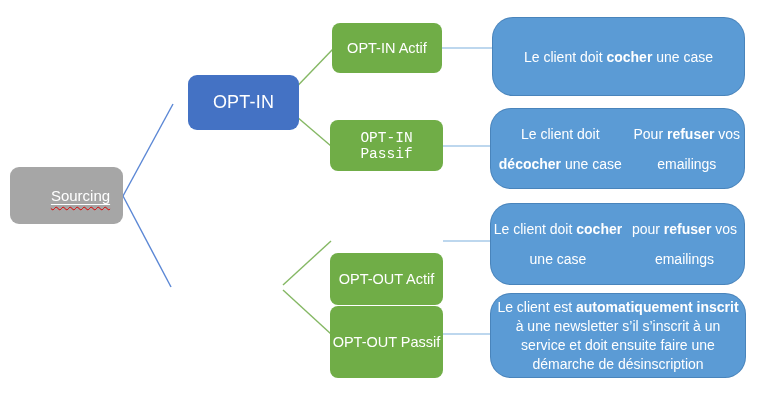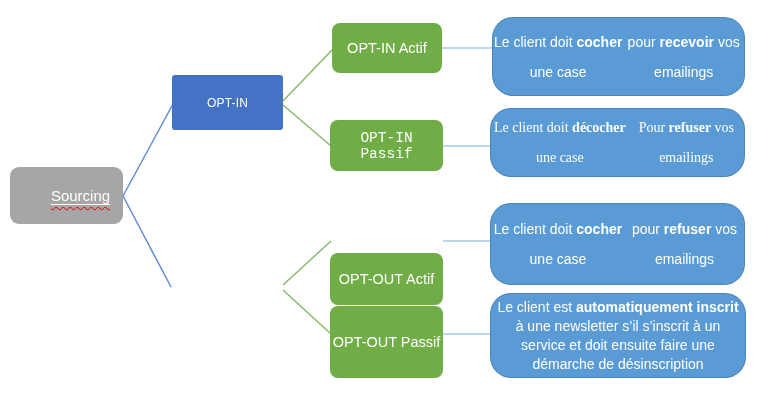--- a/index.html
+++ b/index.html
@@ -41,40 +41,40 @@
     text-decoration: underline wavy var(--squiggle-color, #E00000) 1px;
     text-underline-offset: 5px;
   }
   .root-label > span {
     text-decoration: underline solid currentColor 1px;
     text-underline-offset: 3px;
     margin-left: 28px;
   }
   .branch-box {
     background: var(--branch-fill, #4472C4);
-    border-radius: 3px; font-size: 12px; letter-spacing: .2px;
+    border-radius: 9px; font-size: 18px; letter-spacing: .2px; margin-left: 16px;
   }
   .branch-optin  { left: 172px; top: 75px;  width: 111px; height: 55px; }
   .branch-optout { left: 170px; top: 260px; width: 113px; height: 55px; }
   .leaf-box {
     background: var(--leaf-fill, #70AD47);
     border-radius: 8px; font-size: 14.5px;
   }
   .leaf-1 { left: 332px; top: 23px;  width: 110px; height: 50px; }
   .leaf-2 { left: 330px; top: 120px; width: 113px; height: 51px; font-family: Liberation Mono, monospace; }
   .leaf-3 { left: 330px; top: 215px; width: 113px; height: 52px; margin-top: 38px; }
   .leaf-4 { left: 330px; top: 306px; width: 113px; height: 72px; }
   .desc-box {
     background: var(--desc-fill, #5B9BD5);
     border: 1px solid rgba(40,90,140,.35);
     border-radius: 21px; font-size: 14px;
     flex-direction: row;
   }
   .desc-1 { left: 492px; top: 17px;  width: 253px; height: 79px; }
-  .desc-2 { left: 490px; top: 108px; width: 255px; height: 69px; font-family: Liberation Serif, serif; }
+  .desc-2 { left: 490px; top: 108px; width: 255px; height: 81px; }
   .desc-3 { left: 490px; top: 203px; width: 255px; height: 82px; }
   .desc-4 {
     left: 490px; top: 293px; width: 256px; height: 85px;
     font-size: 14px; line-height: 19px; padding: 2px 5px;
   }
   .desc-line { line-height: 30px; }
   b { font-weight: 700; }
 </style>
 </head>
 <body>
@@ -110,21 +110,20 @@
   </div>
   <div class="node leaf-box leaf-3">
     <span>OPT-OUT Actif</span>
   </div>
   <div class="node leaf-box leaf-4">
     <span>OPT-OUT Passif</span>
   </div>
 
   <div class="node desc-box desc-1">
     <div class="desc-line"><span>Le client doit </span><b>cocher</b><span> une case</span></div>
-    <div class="desc-line"><span>pour </span><b>recevoir</b><span> vos emailings</span></div>
   </div>
 
   <div class="node desc-box desc-2">
     <div class="desc-line"><span>Le client doit </span><b>décocher</b><span> une case</span></div>
     <div class="desc-line"><span>Pour </span><b>refuser</b><span> vos emailings</span></div>
   </div>
 
   <div class="node desc-box desc-3">
     <div class="desc-line"><span>Le client doit </span><b>cocher</b><span> une case</span></div>
     <div class="desc-line"><span>pour </span><b>refuser</b><span> vos emailings</span></div>

